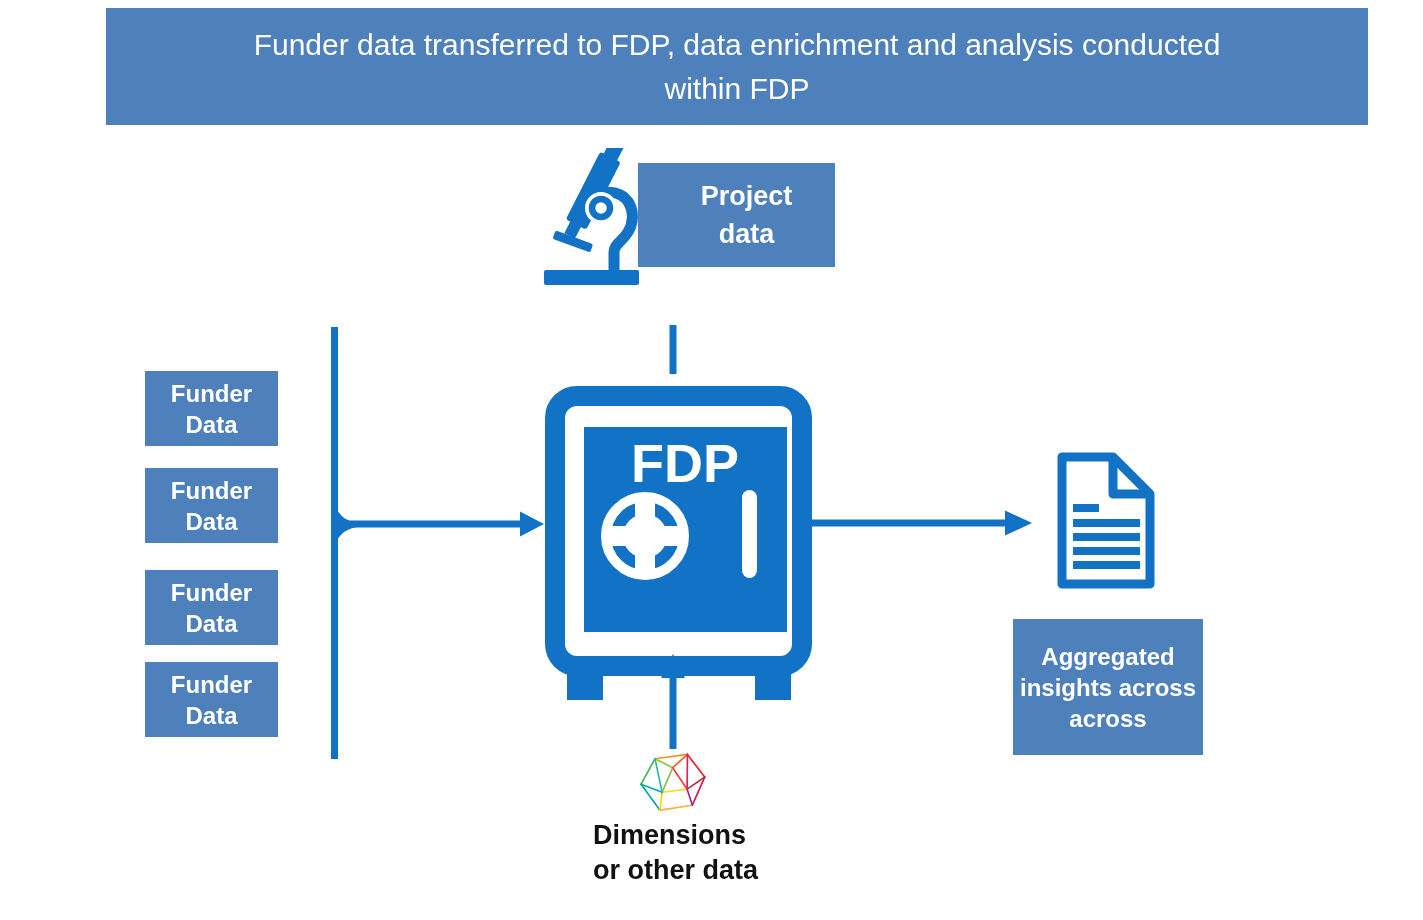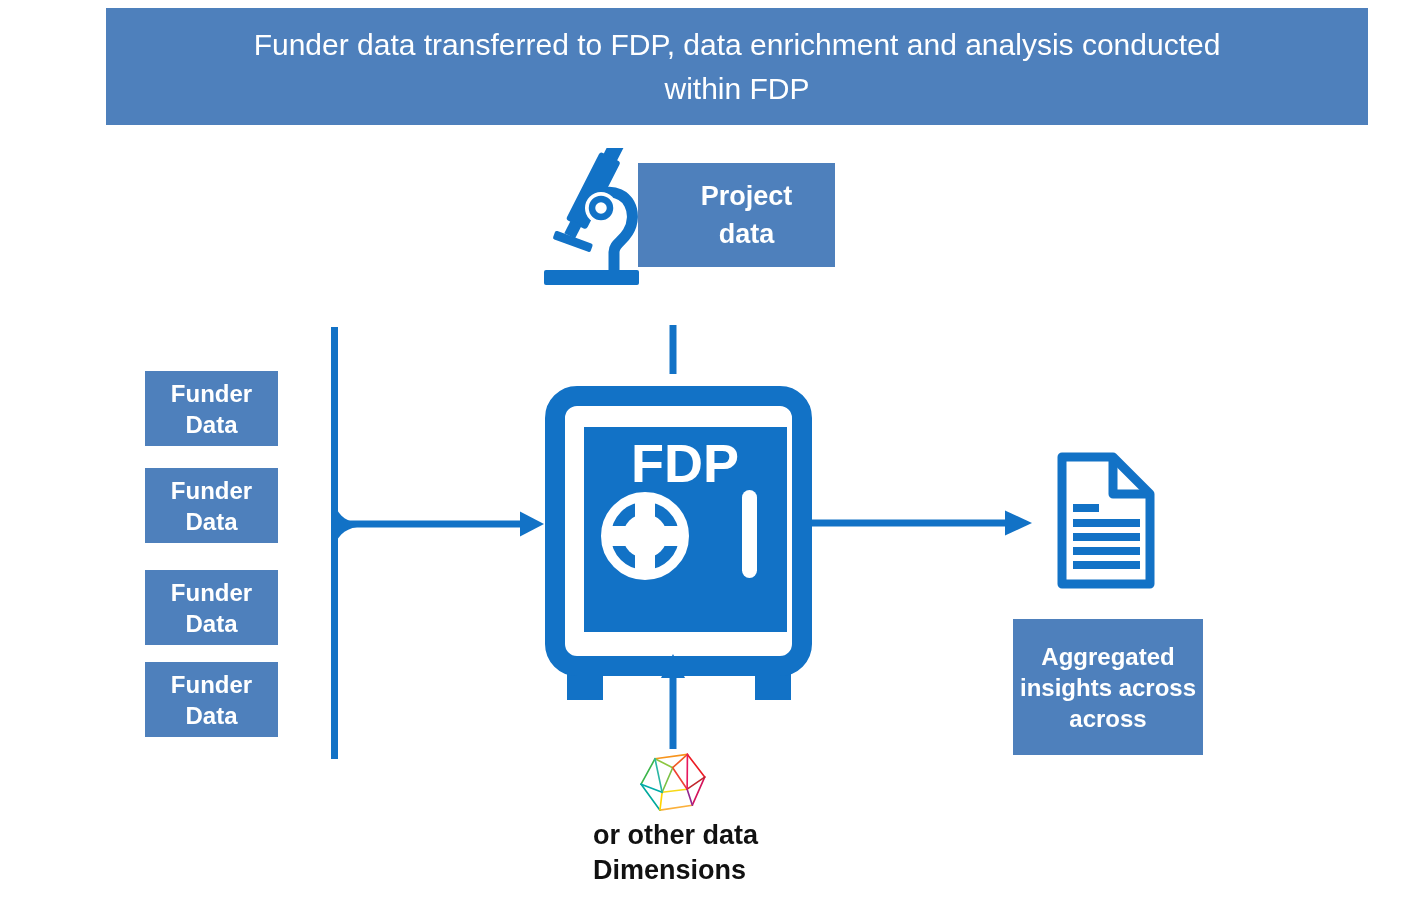--- a/index.html
+++ b/index.html
@@ -159,17 +159,17 @@
         <path d="M 76 82 L 70 58" stroke="#93278F"></path>
         <path d="M 28 86 L 33 60" stroke="#FFD400"></path>
         <path d="M 3 46 L 33 60" stroke="#00ABA9"></path>
         <path d="M 74 7 L 70 58" stroke="#E6195E"></path>
         <path d="M 26 10 L 33 60" stroke="#2BB6A3"></path>
       </g>
     </svg>
   </div>
 
   <div class="abs dims-label">
+    <span>Dimensions</span>
     <span>or other data</span>
-    <span>Dimensions</span>
   </div>
 
 </div>
 
 </body></html>

